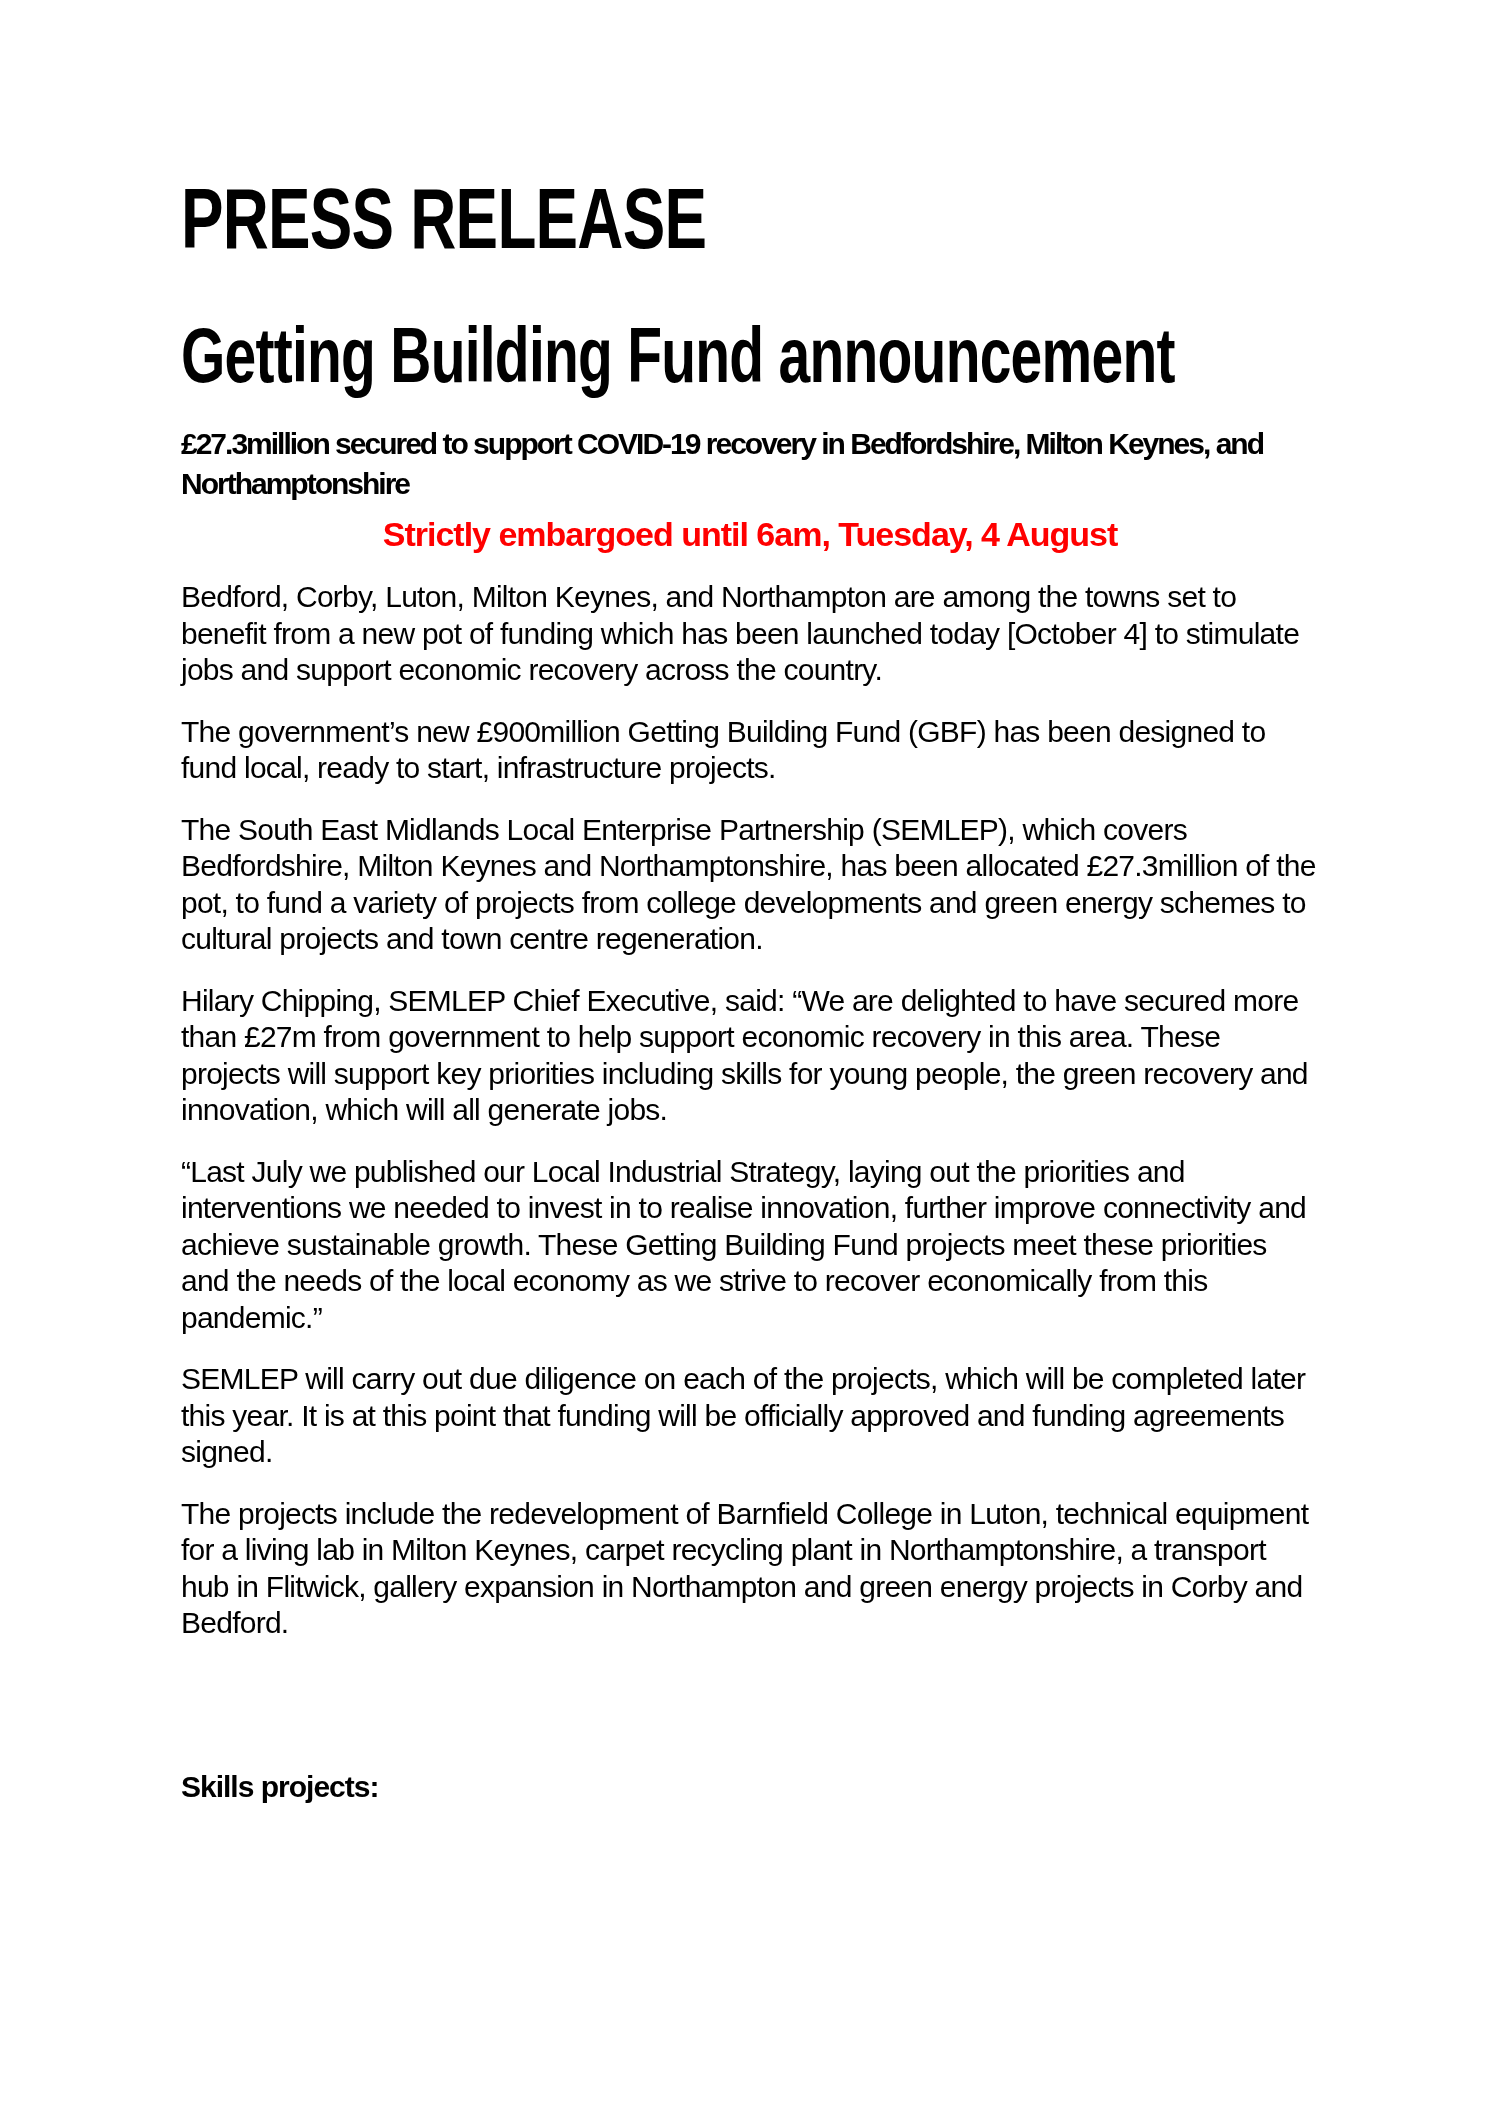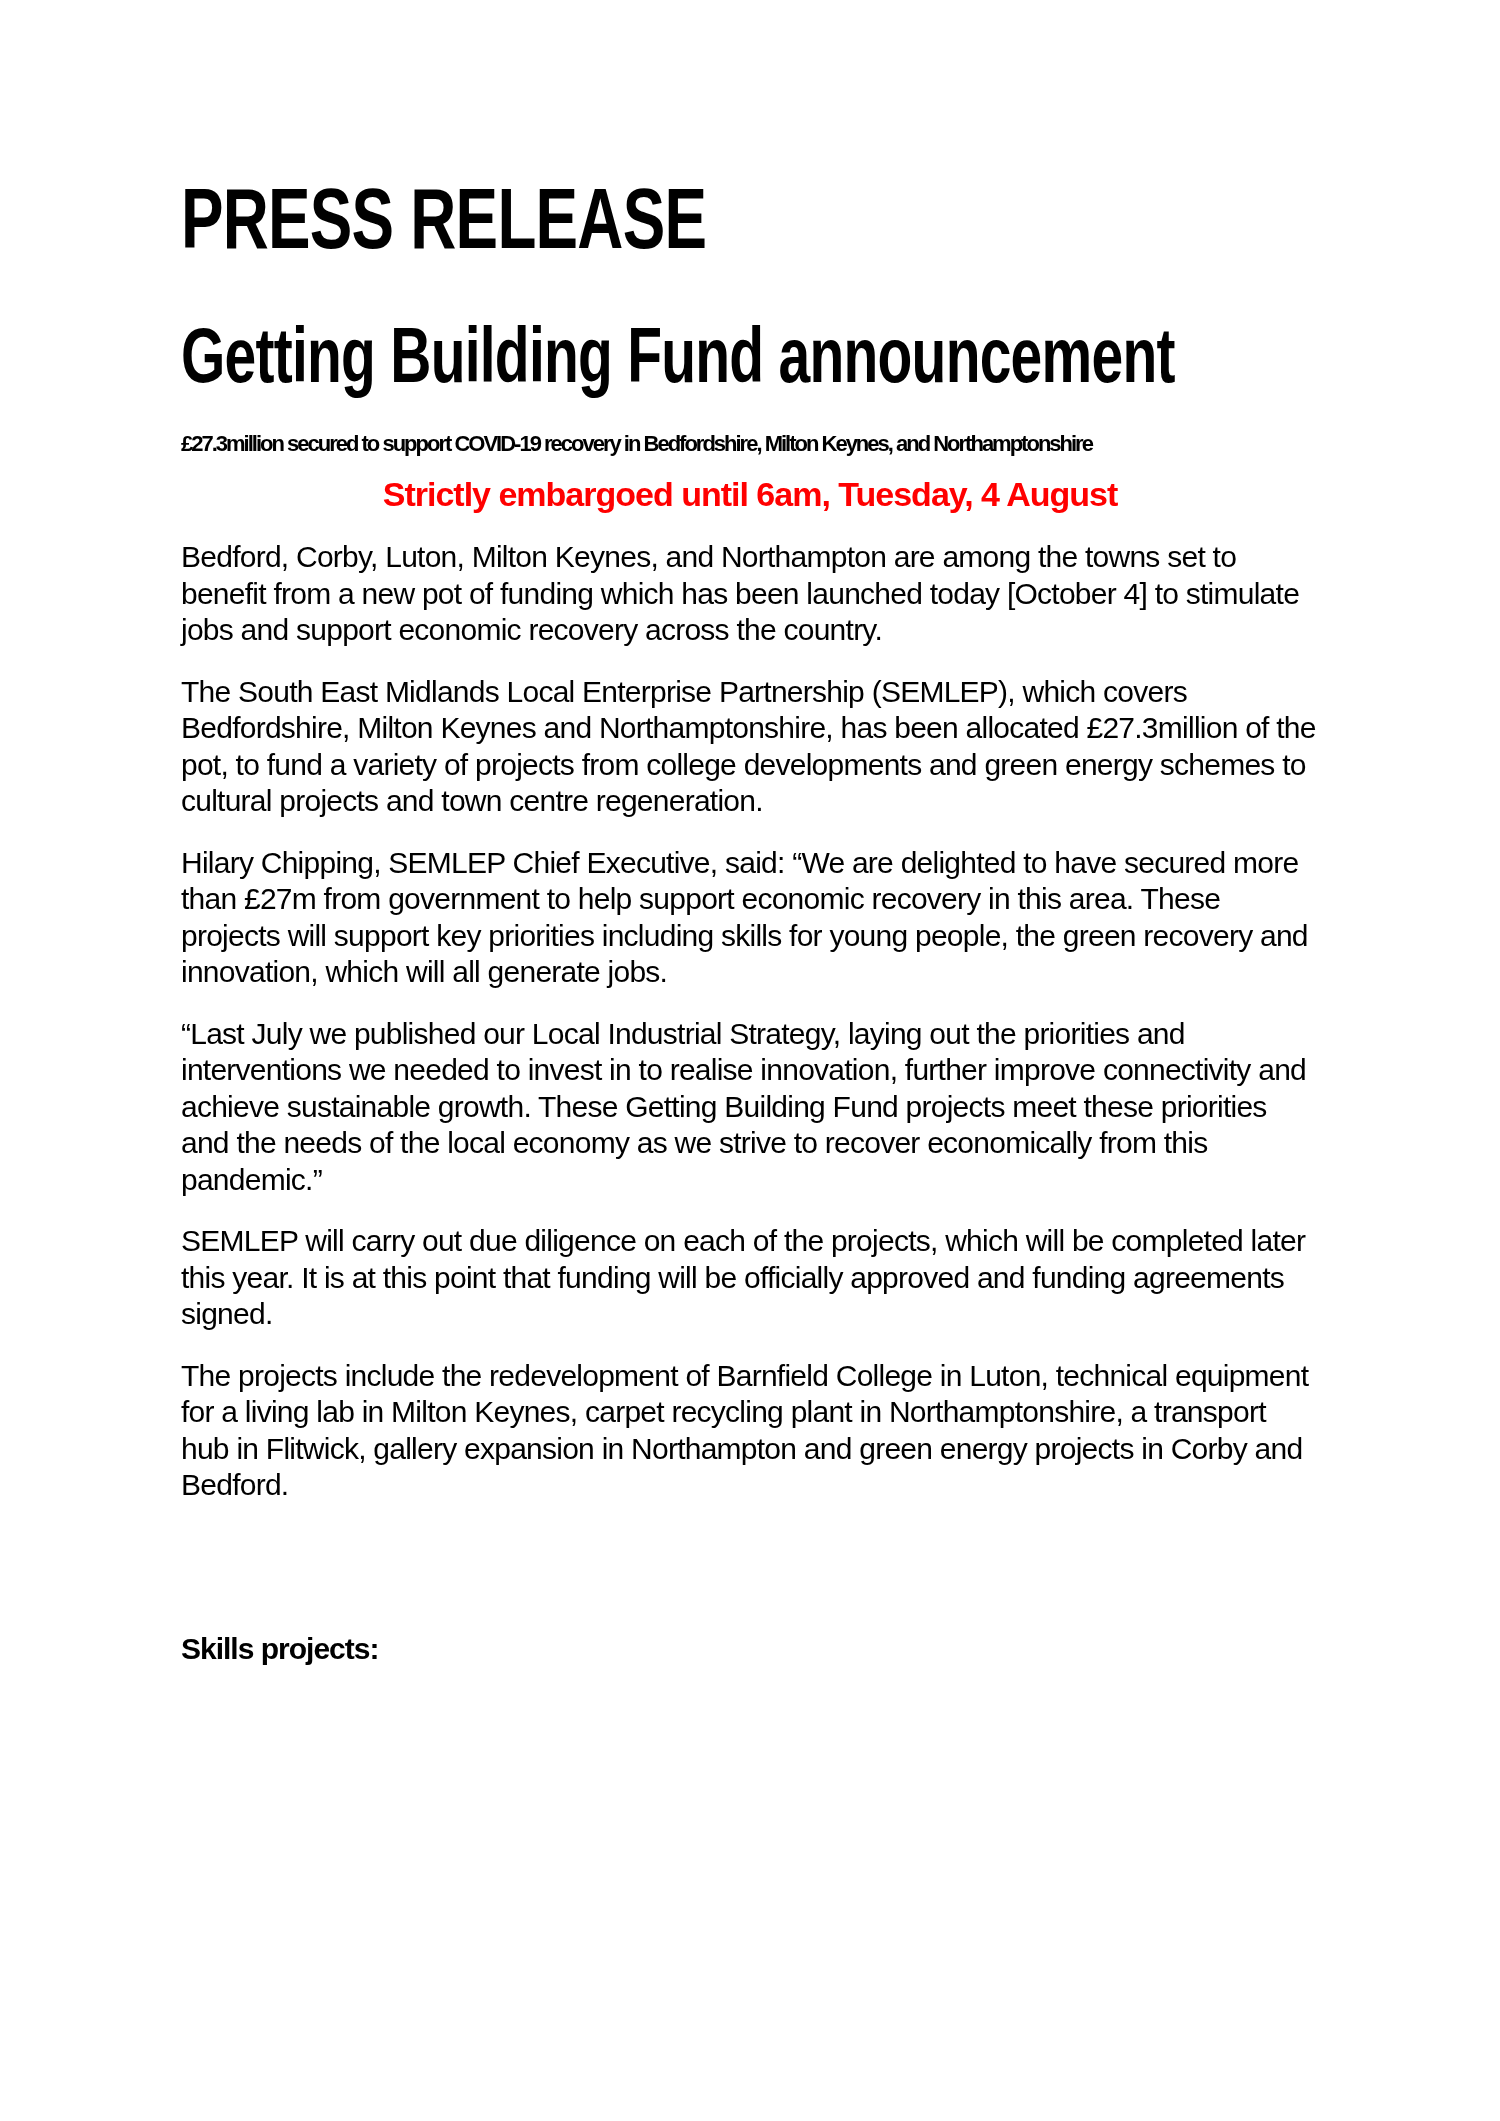--- a/index.html
+++ b/index.html
@@ -42,21 +42,21 @@
     white-space: nowrap;
   }
   .doc-subtitle .squeeze {
     display: inline-block;
     transform: scaleX(0.73);
     transform-origin: left bottom;
     letter-spacing: -1px;
   }
   .summary-heading {
     margin: 0 0 10px 0;
-    font-size: 22px;
+    font-size: 30px;
     line-height: 40px;
     font-weight: bold;
     letter-spacing: -2px;
   }
   .embargo {
     margin: 8px 0 25px 0;
     font-size: 34px;
     line-height: 40px;
     font-weight: bold;
     letter-spacing: -1px;
@@ -85,20 +85,21 @@
   <h1 class="doc-title"><span class="squeeze">PRESS RELEASE</span></h1>
 
   <h2 class="doc-subtitle"><span class="squeeze">Getting Building Fund announcement</span></h2>
 
   <h3 class="summary-heading">£27.3million secured to support COVID-19 recovery in Bedfordshire, Milton Keynes, and Northamptonshire</h3>
 
   <p class="embargo" style="color: rgb(255, 0, 0);">Strictly embargoed until 6am, Tuesday, 4 August</p>
 
   <div class="body-text">
     <p>Bedford, Corby, Luton, Milton Keynes, and Northampton are among the towns set to benefit from a new pot of funding which has been launched today [October 4] to stimulate jobs and support economic recovery across the country.</p>
+    <p>The government’s new £900million Getting Building Fund (GBF) has been designed to fund local, ready to start, infrastructure projects.</p>
     <p>The South East Midlands Local Enterprise Partnership (SEMLEP), which covers Bedfordshire, Milton Keynes and Northamptonshire, has been allocated £27.3million of the pot, to fund a variety of projects from college developments and green energy schemes to cultural projects and town centre regeneration.</p>
     <p>Hilary Chipping, SEMLEP Chief Executive, said: “We are delighted to have secured more than £27m from government to help support economic recovery in this area.  These projects will support key priorities including skills for young people, the green recovery and innovation, which will all generate jobs.</p>
     <p>“Last July we published our Local Industrial Strategy, laying out the priorities and interventions we needed to invest in to realise innovation, further improve connectivity and achieve sustainable growth. These Getting Building Fund projects meet these priorities and the needs of the local economy as we strive to recover economically from this pandemic.”</p>
     <p>SEMLEP will carry out due diligence on each of the projects, which will be completed later this year. It is at this point that funding will be officially approved and funding agreements signed.</p>
     <p>The projects include the redevelopment of Barnfield College in Luton, technical equipment for a living lab in Milton Keynes, carpet recycling plant in Northamptonshire, a transport hub in Flitwick, gallery expansion in Northampton and green energy projects in Corby and Bedford.</p>
   </div>
 
   <h4 class="section-heading">Skills projects:</h4>
 
 </div>

